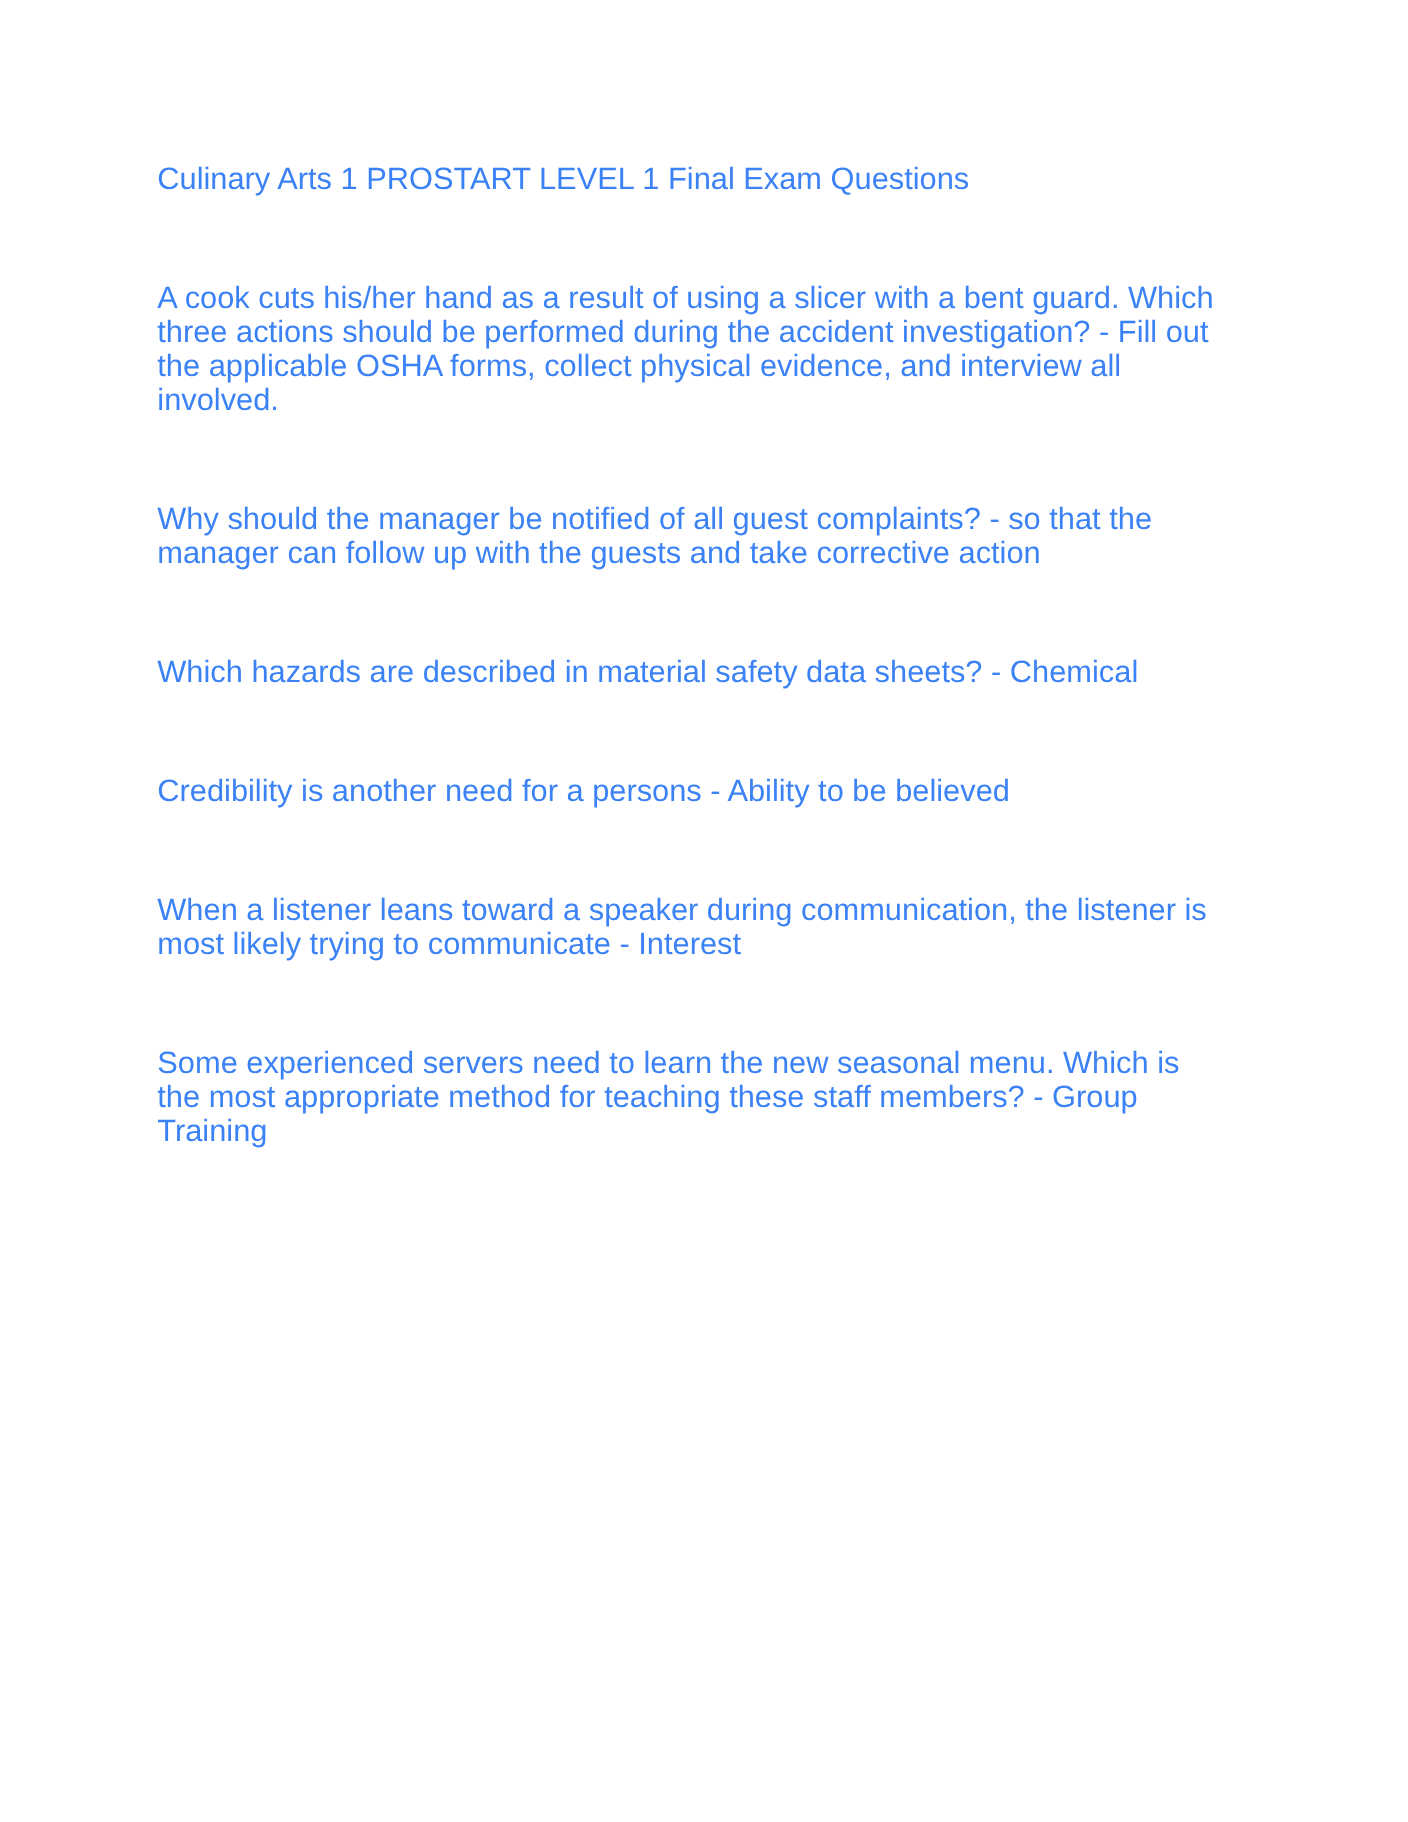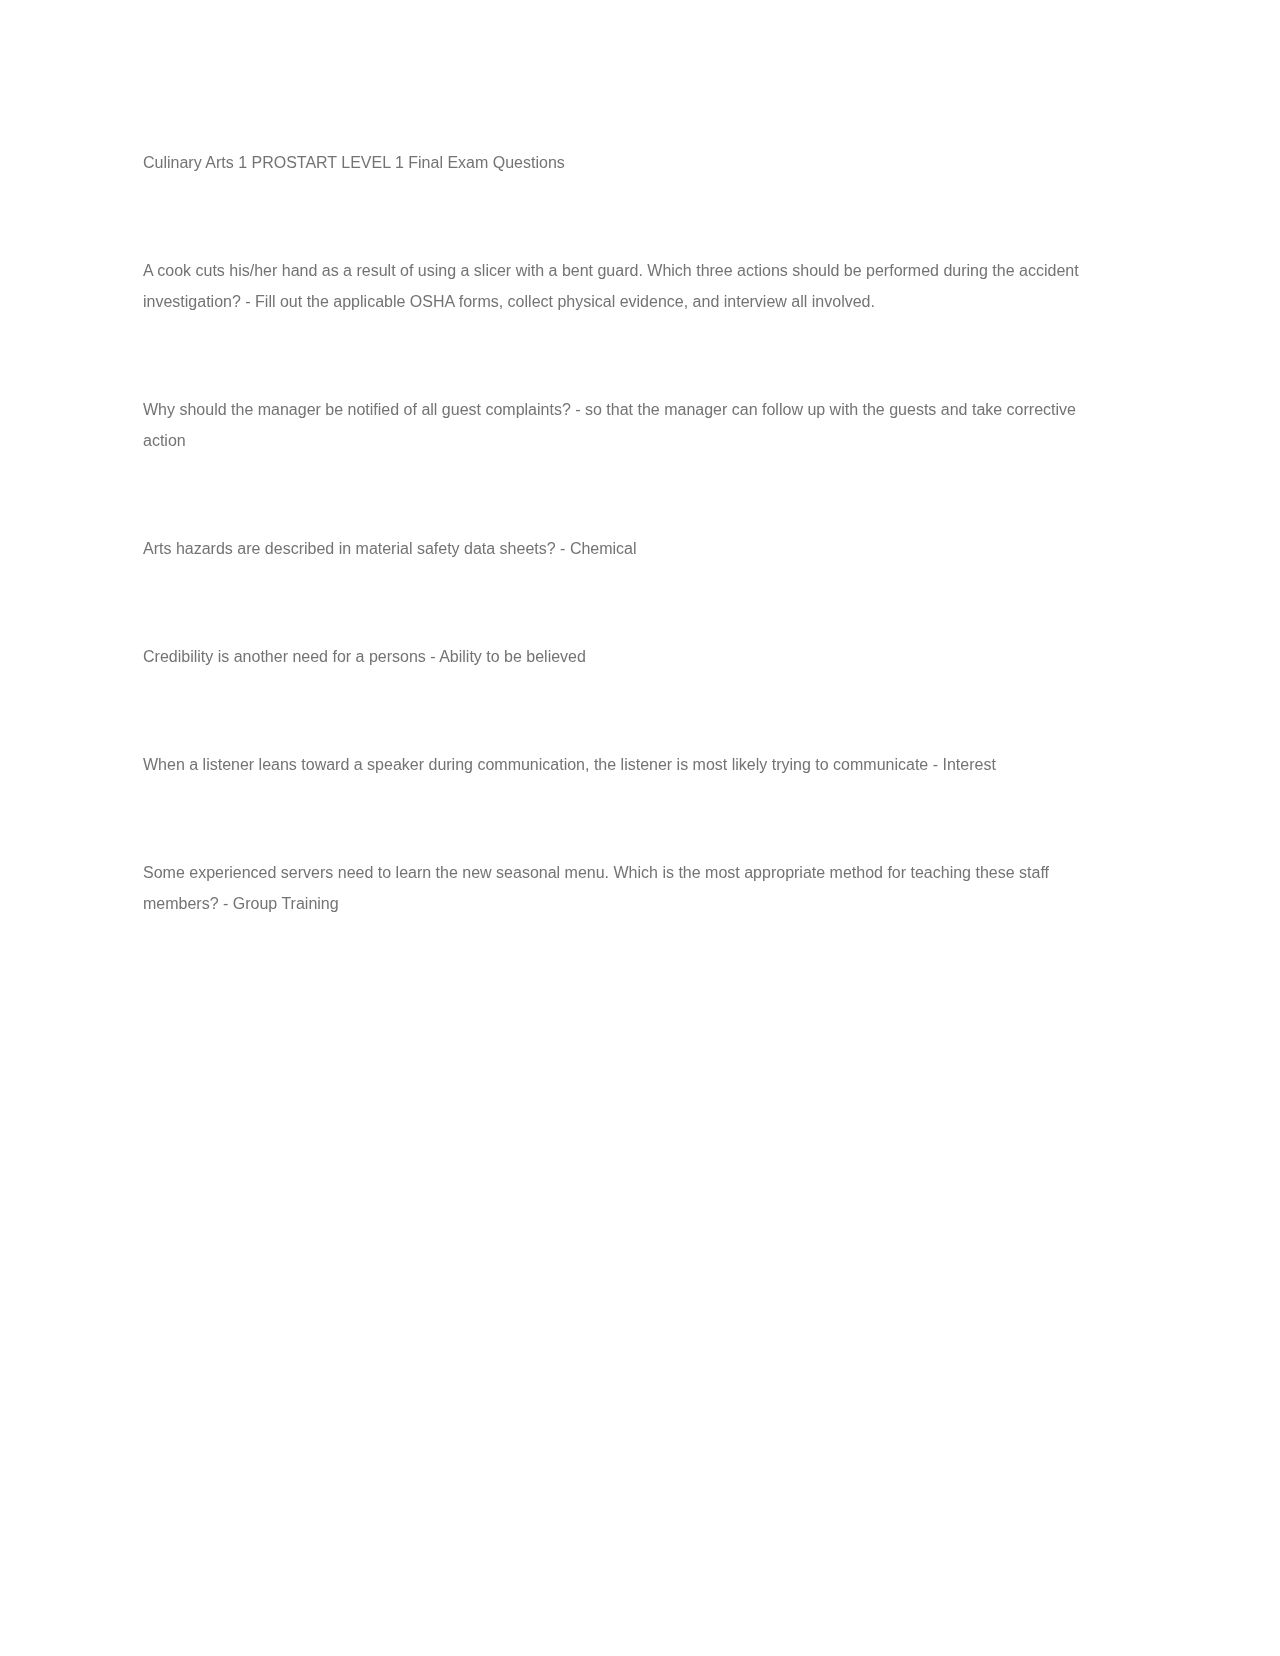--- a/index.html
+++ b/index.html
@@ -18,31 +18,31 @@
     box-sizing: border-box;
     width: 1280px;
     height: 1656px;
     padding: 147px 0 0 143px;
     background: #ffffff;
   }
   .doc-title,
   .doc-para {
     width: 972px;
     margin: 0 0 77px 0;
-    font-size: 16px;
+    font-size: 28px;
     line-height: 31px;
     font-weight: 400;
-    color: #737373;
+    color: #3b82f6;
     word-spacing: normal;
   }
 </style>
 </head>
 <body>
 
 <div class="page">
   <p class="doc-title">Culinary Arts 1 PROSTART LEVEL 1 Final Exam Questions</p>
   <p class="doc-para">A cook cuts his/her hand as a result of using a slicer with a bent guard. Which three actions should be performed during the accident investigation? - Fill out the applicable OSHA forms, collect physical evidence, and interview all involved.</p>
   <p class="doc-para">Why should the manager be notified of all guest complaints? - so that the manager can follow up with the guests and take corrective action</p>
-  <p class="doc-para">Arts hazards are described in material safety data sheets? - Chemical</p>
+  <p class="doc-para">Which hazards are described in material safety data sheets? - Chemical</p>
   <p class="doc-para">Credibility is another need for a persons - Ability to be believed</p>
   <p class="doc-para">When a listener leans toward a speaker during communication, the listener is most likely trying to communicate - Interest</p>
   <p class="doc-para">Some experienced servers need to learn the new seasonal menu. Which is the most appropriate method for teaching these staff members? - Group Training</p>
 </div>
 
 </body></html>

